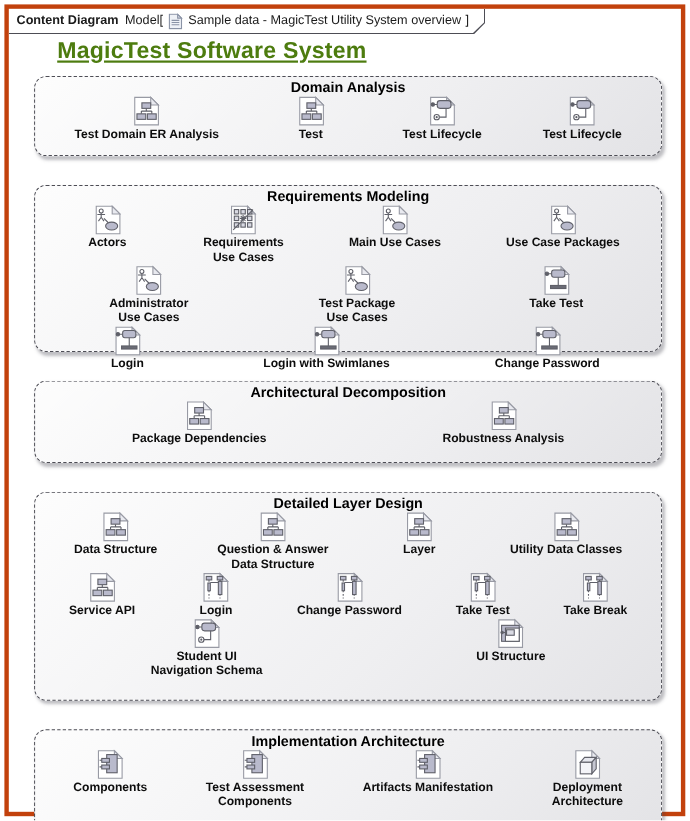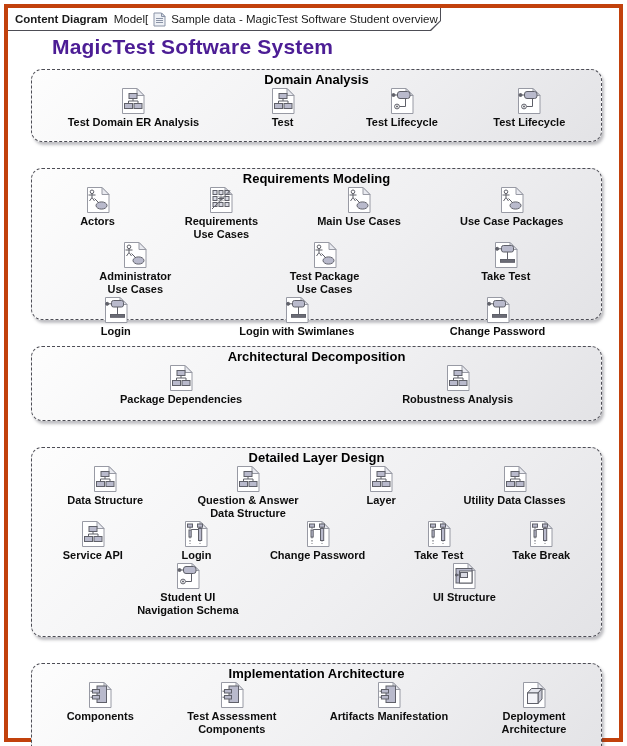--- a/index.html
+++ b/index.html
@@ -49,26 +49,26 @@
       <div class="tab-inner">
         <span class="tab-kind">Content Diagram</span>
         <span class="tab-model">Model[</span>
         <span class="tab-doc icon-slot">
             <svg width="15" height="15" viewBox="0 0 15 15">
               <path d="M2 1 H9.5 L13 4.5 V14 H2 Z" fill="#eef1f6" stroke="#8a93a6"></path>
               <path d="M9.5 1 L13 4.5 H9.5 Z" fill="#dfe4ee" stroke="#8a93a6"></path>
               <path stroke="#8a93a6" d="M4 6.5 H11 M4 8.5 H11 M4 10.5 H11"></path>
             </svg>
           </span>
-        <span class="tab-name">Sample data - MagicTest Software Student overview</span>
+        <span class="tab-name">Sample data - MagicTest Utility System overview</span>
         <span class="tab-close">]</span>
       </div>
     </div>
 
-    <div class="page-title" style="color: #4c1d95;">MagicTest Software System</div>
+    <div class="page-title" style="color: #4d7c0f; text-decoration: underline;">MagicTest Software System</div>
 
     <div class="sections">
         <div class="section">
           <div class="section-title">Domain Analysis</div>
           <div class="rows">
             <div class="row">
               <div class="item">
                 <span class="icon">
                   <svg width="26" height="28" viewBox="0 0 26 28">
                     <path d="M2.5 1.5 H17 L24 8.5 V26.5 H2.5 Z" fill="#ffffff" stroke="#989aa4"></path>

